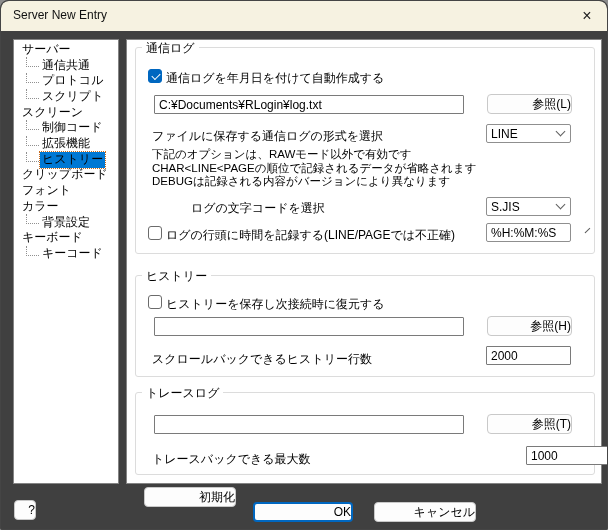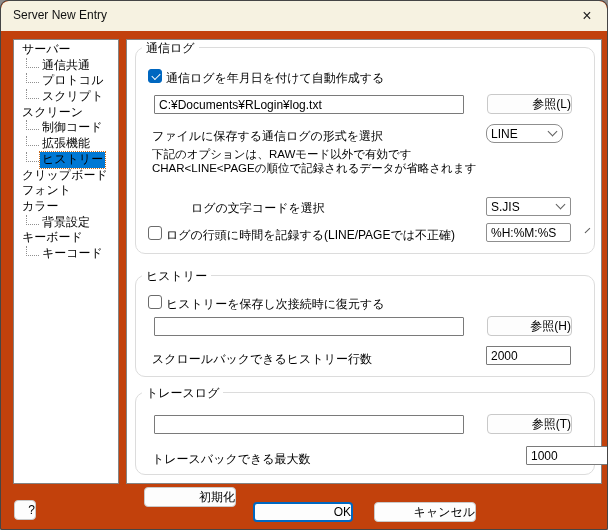--- a/index.html
+++ b/index.html
@@ -4,21 +4,21 @@
 <style>
   * { margin:0; padding:0; box-sizing:border-box; }
   html,body { width:100%; height:100%; }
   body {
     background:#8c8c8c;
     font-family:"Liberation Sans","DejaVu Sans",sans-serif;
     font-size:12px; color:#000;
   }
   .dialog {
     position:relative; width:608px; height:530px;
-    background:#c2410c;
+    background:#404040;
     border:1px solid #454545;
     border-radius:8px 8px 2px 2px;
     overflow:hidden;
   }
   .titlebar {
     position:absolute; left:0; top:0; width:100%; height:30px;
     background:#f6f2e1; border-radius:8px 8px 0 0;
   }
   .title-text {
     position:absolute; left:12px; top:0; line-height:29px; font-size:12px; color:#111;
@@ -27,36 +27,36 @@
     position:absolute; right:9px; top:4px; width:22px; height:22px;
     text-align:center; line-height:21px; font-size:16px; color:#222; cursor:default;
   }
   .panel {
     position:absolute; background:#fff; border:1px solid #848484;
   }
   .tree-panel { left:12px; top:38px; width:106px; height:445px; padding-top:2px; overflow:hidden; }
   .main-panel { left:125px; top:38px; width:476px; height:445px; }
 
   
-  .trow { height:15.7px; line-height:15.7px; white-space:nowrap; display:flex; align-items:flex-start; }
+  .trow { height:15.7px; line-height:15.7px; white-space:nowrap; display:flex; align-items:flex-end; }
   .trow .tlabel { font-size:12px; padding:0 2px; }
   .trow.parent { padding-left:6px; }
   .trow.child  { padding-left:12px; }
   .conn {
     display:inline-block; width:13px; height:10px; margin-right:1px;
     border-left:1px dotted #909090; border-bottom:1px dotted #909090;
     margin-bottom:6px;
   }
   .tlabel.selected {
     background:#0078d4; color:#000;
     outline:1px dotted #c96a1b;
   }
 
   
-  .group { position:absolute; border:1px solid #dcdcdc; border-radius:10px; }
+  .group { position:absolute; border:1px solid #dcdcdc; border-radius:3px; }
   .group-label {
     position:absolute; top:-8px; left:6px; background:#fff; padding:0 4px; font-size:12px;
   }
 
   
   .checkbox {
     position:absolute; width:14px; height:14px; border:1px solid #6b6b6b;
     border-radius:3px; background:#fff;
   }
   .checkbox.checked { background:#0067c0; border-color:#0067c0; }
@@ -152,27 +152,28 @@
   <div class="panel main-panel">
 
     <div class="group" style="left:8px; top:7px; width:460px; height:207px;">
       <span class="group-label">通信ログ</span>
     </div>
     <span class="checkbox checked" style="left:21px; top:29px;"></span>
     <span class="lbl" style="left:39px; top:30px;">通信ログを年月日を付けて自動作成する</span>
     <input class="tinput" style="left: 27px; top: 55px; width: 310px;" value="C:¥Documents¥RLogin¥log.txt">
     <button class="btn" style="left:360px; top:54px; width:85px;">参照(L)</button>
     <span class="lbl" style="left:25px; top:88px;">ファイルに保存する通信ログの形式を選択</span>
-    <div class="combo" style="left:359px; top:84px; width:77px;border-radius:8px;">
+    <div class="combo" style="left:359px; top:84px; width:85px;">
       <span>LINE</span>
       <span class="chev"></span>
     </div>
     <div class="note" style="left:25px; top:108px;">
       <div>下記のオプションは、RAWモード以外で有効です</div>
       <div>CHAR&lt;LINE&lt;PAGEの順位で記録されるデータが省略されます</div>
+      <div>DEBUGは記録される内容がバージョンにより異なります</div>
     </div>
     <span class="lbl" style="left:25px; top:160px;margin-left:39px;">ログの文字コードを選択</span>
     <div class="combo" style="left:359px; top:157px; width:85px;">
       <span>S.JIS</span>
       <span class="chev"></span>
     </div>
     <span class="checkbox" style="left:21px; top:186px;"></span>
     <span class="lbl" style="left:39px; top:187px;">ログの行頭に時間を記録する(LINE/PAGEでは不正確)</span>
     <div class="combo" style="left:359px; top:183px; width:85px;gap:31px;">
       <span>%H:%M:%S</span>

